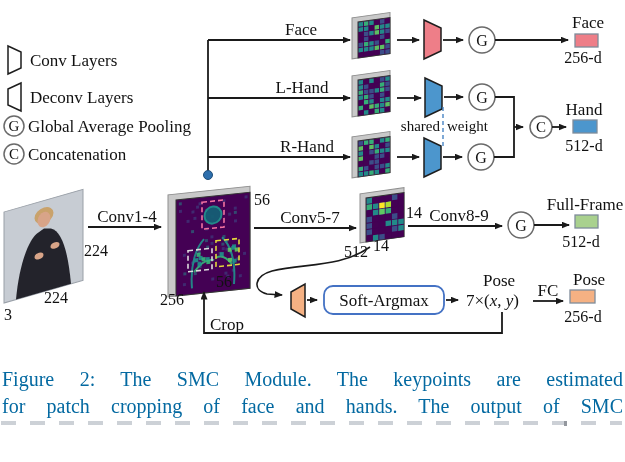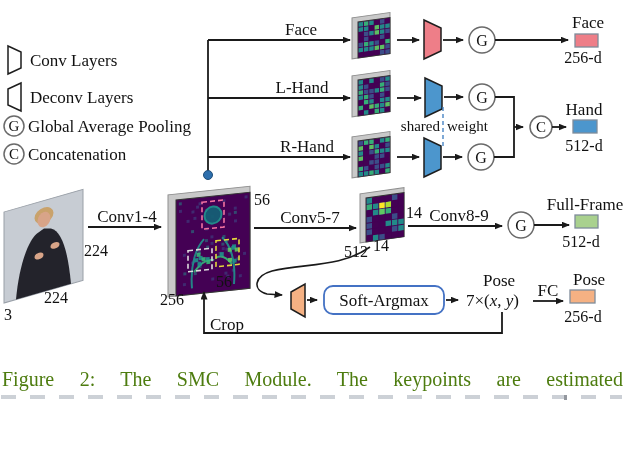--- a/index.html
+++ b/index.html
@@ -10,21 +10,21 @@
   .t17{font-family:"Liberation Serif",serif;font-size:17px;}
   .t16{font-family:"Liberation Serif",serif;font-size:16px;}
   .t15{font-family:"Liberation Serif",serif;font-size:15px;}
   .sym{font-family:"Liberation Serif",serif;font-size:15px;}
   .ital{font-style:italic;}
   .ln{stroke:#1a1a1a;stroke-width:1.8;fill:none;}
   .thin{stroke:#1a1a1a;stroke-width:1.6;fill:none;}
   .trap{stroke:#1d1d1d;stroke-width:1.5;}
   .gcirc{fill:#ffffff;stroke:#6a6a6a;stroke-width:1.5;}
   .outrect{stroke:#7f8c9a;stroke-width:1.3;}
-  .caption{margin:11px 2px 0 2px;font-size:20px;line-height:26.5px;color:#4d7c0f;}
+  .caption{margin:11px 2px 0 2px;font-size:20px;line-height:26.5px;color:#0369a1;}
   .cap-line{white-space:nowrap;}
   .cap-line.j{text-align:justify;text-align-last:justify;}
   .cutoff{height:4px;margin:6px 3px 0 1px;opacity:.5;
           background:repeating-linear-gradient(90deg,#9aa3ae 0 15px,transparent 15px 29px);}
   .cutoff b{display:block;width:3px;height:5px;background:#2a3140;margin-left:563px;margin-top:-4px;}
 </style>
 </head>
 <body>
 
 <div class="page">
@@ -427,17 +427,18 @@
     <text class="t16" x="581" y="247" text-anchor="middle">512-d</text>
 
     <text class="t17" x="589" y="285" text-anchor="middle">Pose</text>
     <rect class="outrect" x="570" y="290" width="25" height="13" fill="#f5b183"></rect>
     <text class="t16" x="583" y="322" text-anchor="middle">256-d</text>
   </g>
 </svg>
 
 <div class="caption">
   <div class="cap-line j">Figure 2: The SMC Module. The keypoints are estimated</div>
+  <div class="cap-line j">for patch cropping of face and hands. The output of SMC</div>
 </div>
 <div class="cutoff">
       <b></b>
     </div>
 </div>
 
 </body></html>

